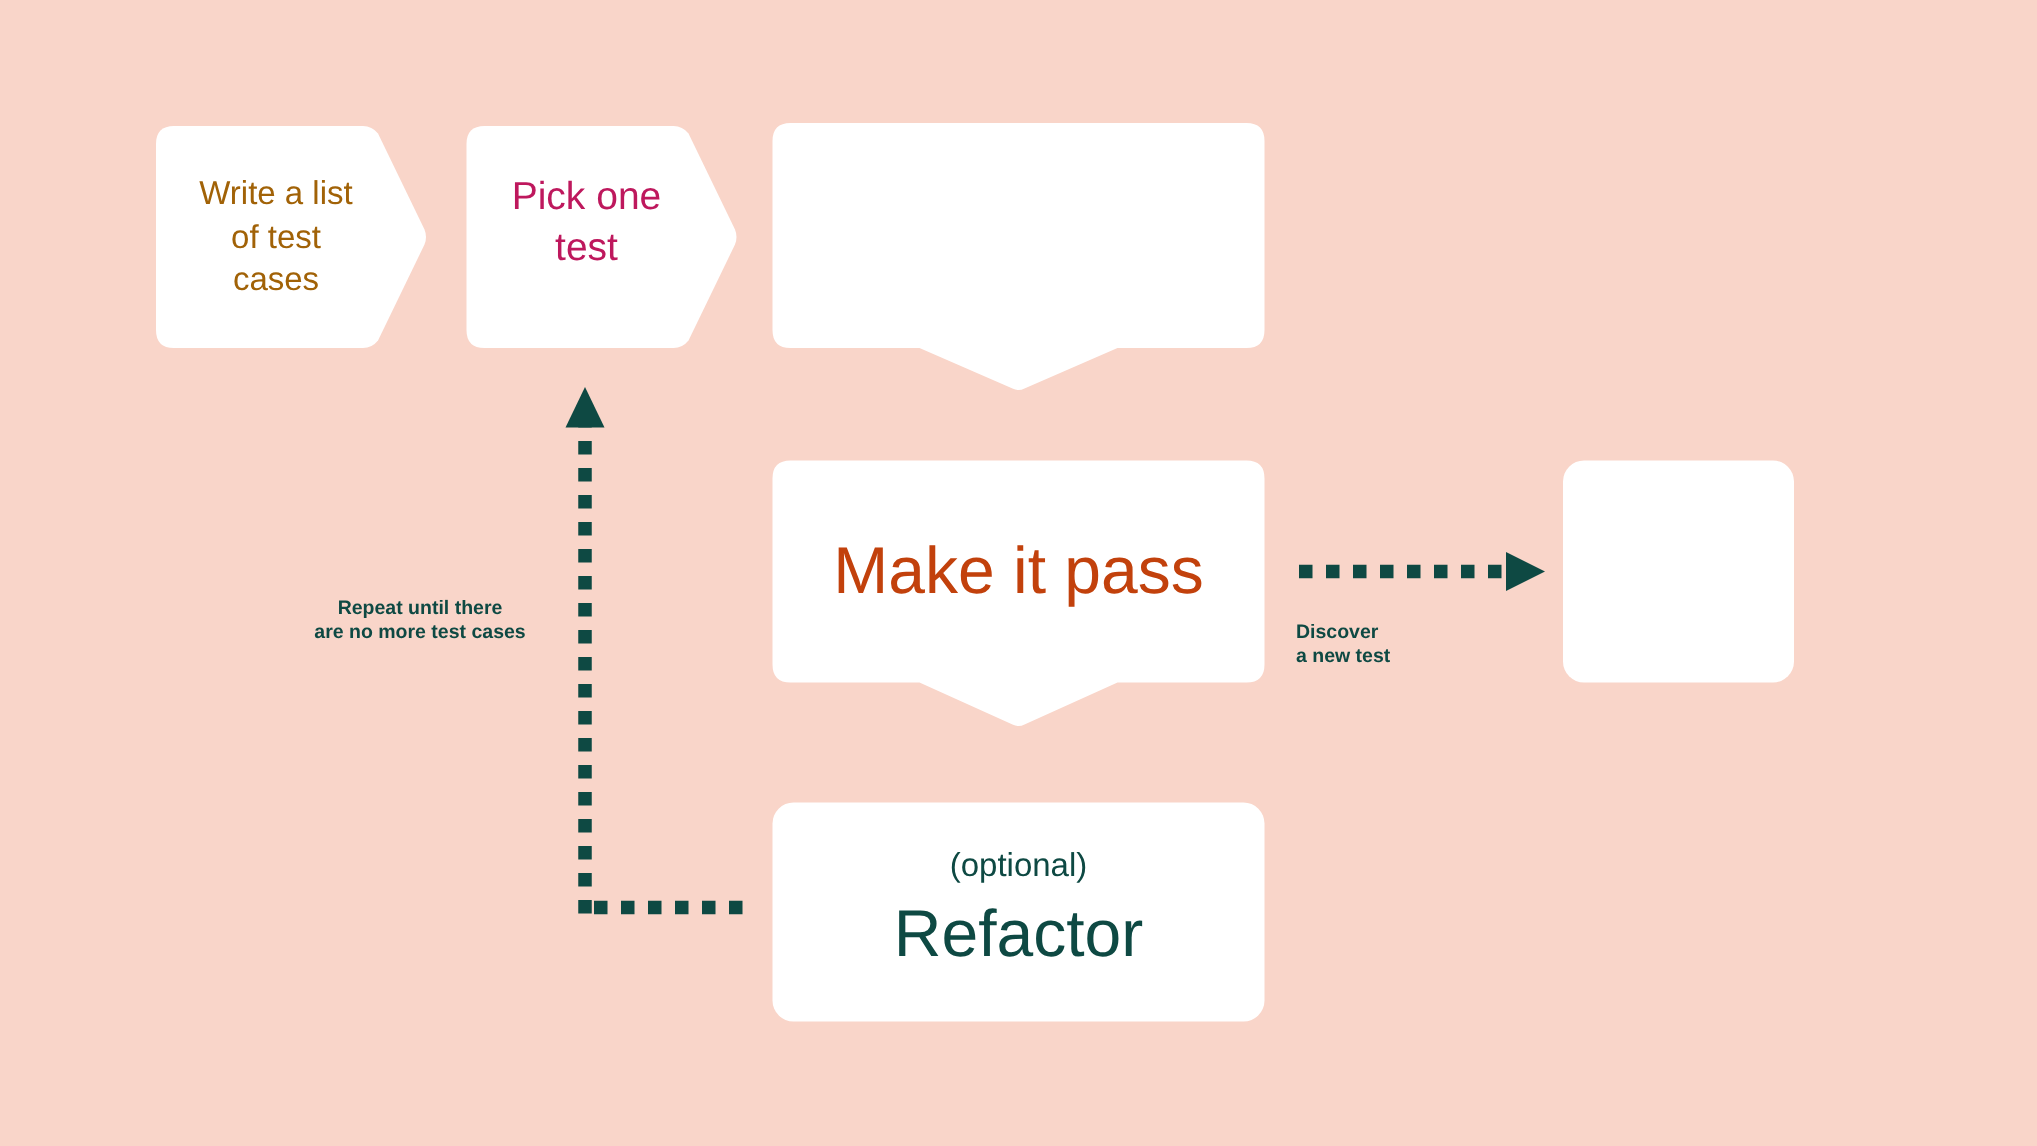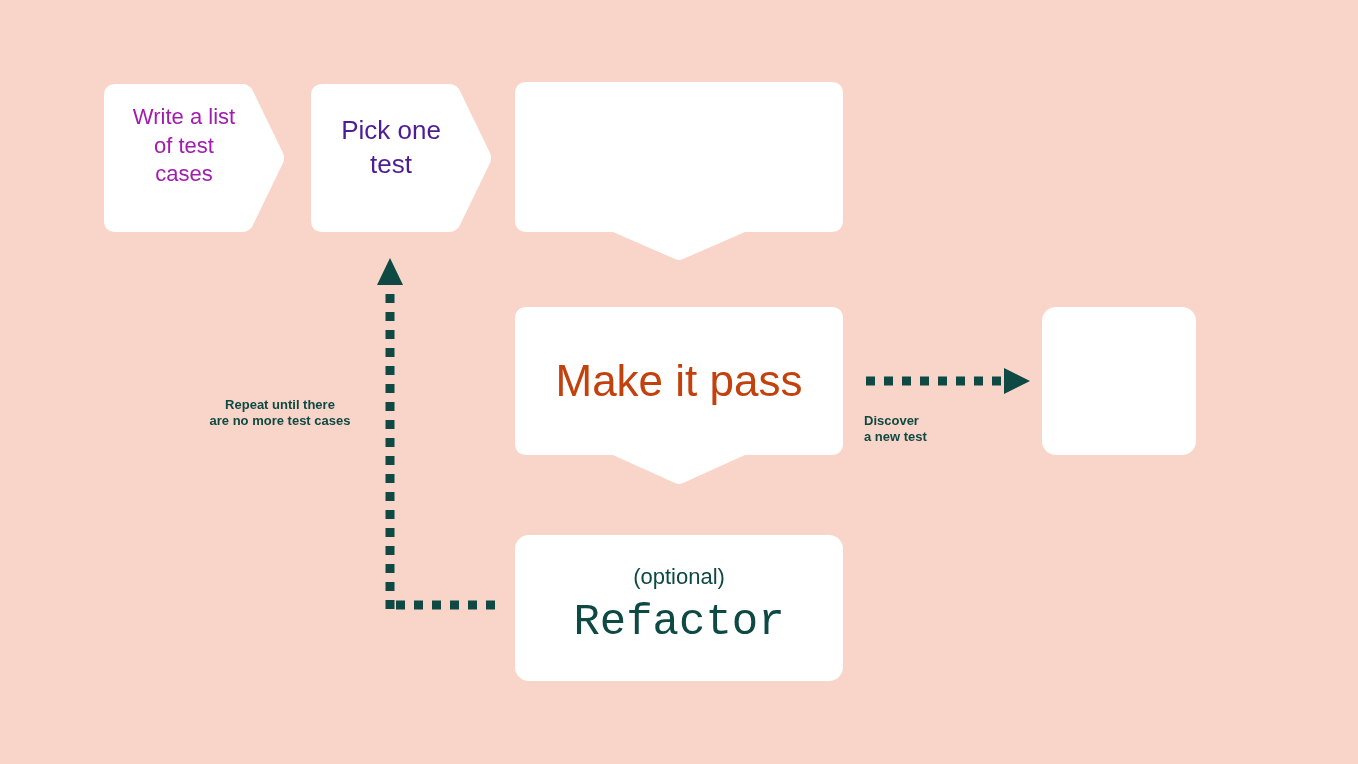--- a/index.html
+++ b/index.html
@@ -35,21 +35,21 @@
     text-align: center;
     color: #0E4943;
     line-height: 1.3;
     pointer-events: none;
     white-space: pre-line;
   }
   .lbl-sm  { font-size: 22px; }
   .lbl-lg  { font-size: 44px; }
   .lbl-md  { font-size: 26px; }
   .lbl-opt { font-size: 22px; margin-bottom: 2px; }
-  .lbl-refactor { font-size: 44px; font-family: Liberation Mono, monospace; }
+  .lbl-refactor { font-size: 44px; }
   .edge-label {
     position: absolute;
     color: #0E4943;
     font-size: 13px;
     line-height: 1.25;
     font-weight: bold;
     pointer-events: none;
     white-space: pre-line;
   }
   .edge-label.right-align { text-align: center; }
@@ -123,25 +123,25 @@
       <path d="M 1004,368 L 1030,381 L 1004,394 Z" fill="#0E4943"></path>
     </g>
 
     <g>
       <line x1="495" y1="605" x2="392" y2="605" stroke="#0E4943" stroke-width="9" stroke-dasharray="9 9" stroke-linecap="butt"></line>
       <line x1="390" y1="609" x2="390" y2="284" stroke="#0E4943" stroke-width="9" stroke-dasharray="9 9" stroke-linecap="butt"></line>
       <path d="M 377,285 L 390,258 L 403,285 Z" fill="#0E4943"></path>
     </g>
   </svg>
 
-  <div class="node-label lbl-sm" style="left: 104px; top: 84px; width: 160px; height: 124px; color: #a21caf;">Write a list
+  <div class="node-label lbl-sm" style="left: 104px; top: 96px; width: 160px; height: 124px; color: #a16207;">Write a list
 of test
 cases</div>
 
-  <div class="node-label lbl-md" style="left: 311px; top: 84px; width: 160px; height: 128px; color: #4c1d95;">Pick one
+  <div class="node-label lbl-md" style="left: 311px; top: 84px; width: 160px; height: 128px; color: #be185d;">Pick one
 test</div>
 
 
   <div class="node-label lbl-lg" style="left: 515px; top: 307px; width: 328px; height: 148px; color: #c2410c;">Make it pass</div>
 
   <div class="node-label" style="left: 515px; top: 535px; width: 328px; height: 144px; color: rgb(14, 73, 67);">
     <span class="lbl-opt">(optional)</span>
     <span class="lbl-refactor">Refactor</span>
   </div>
 

